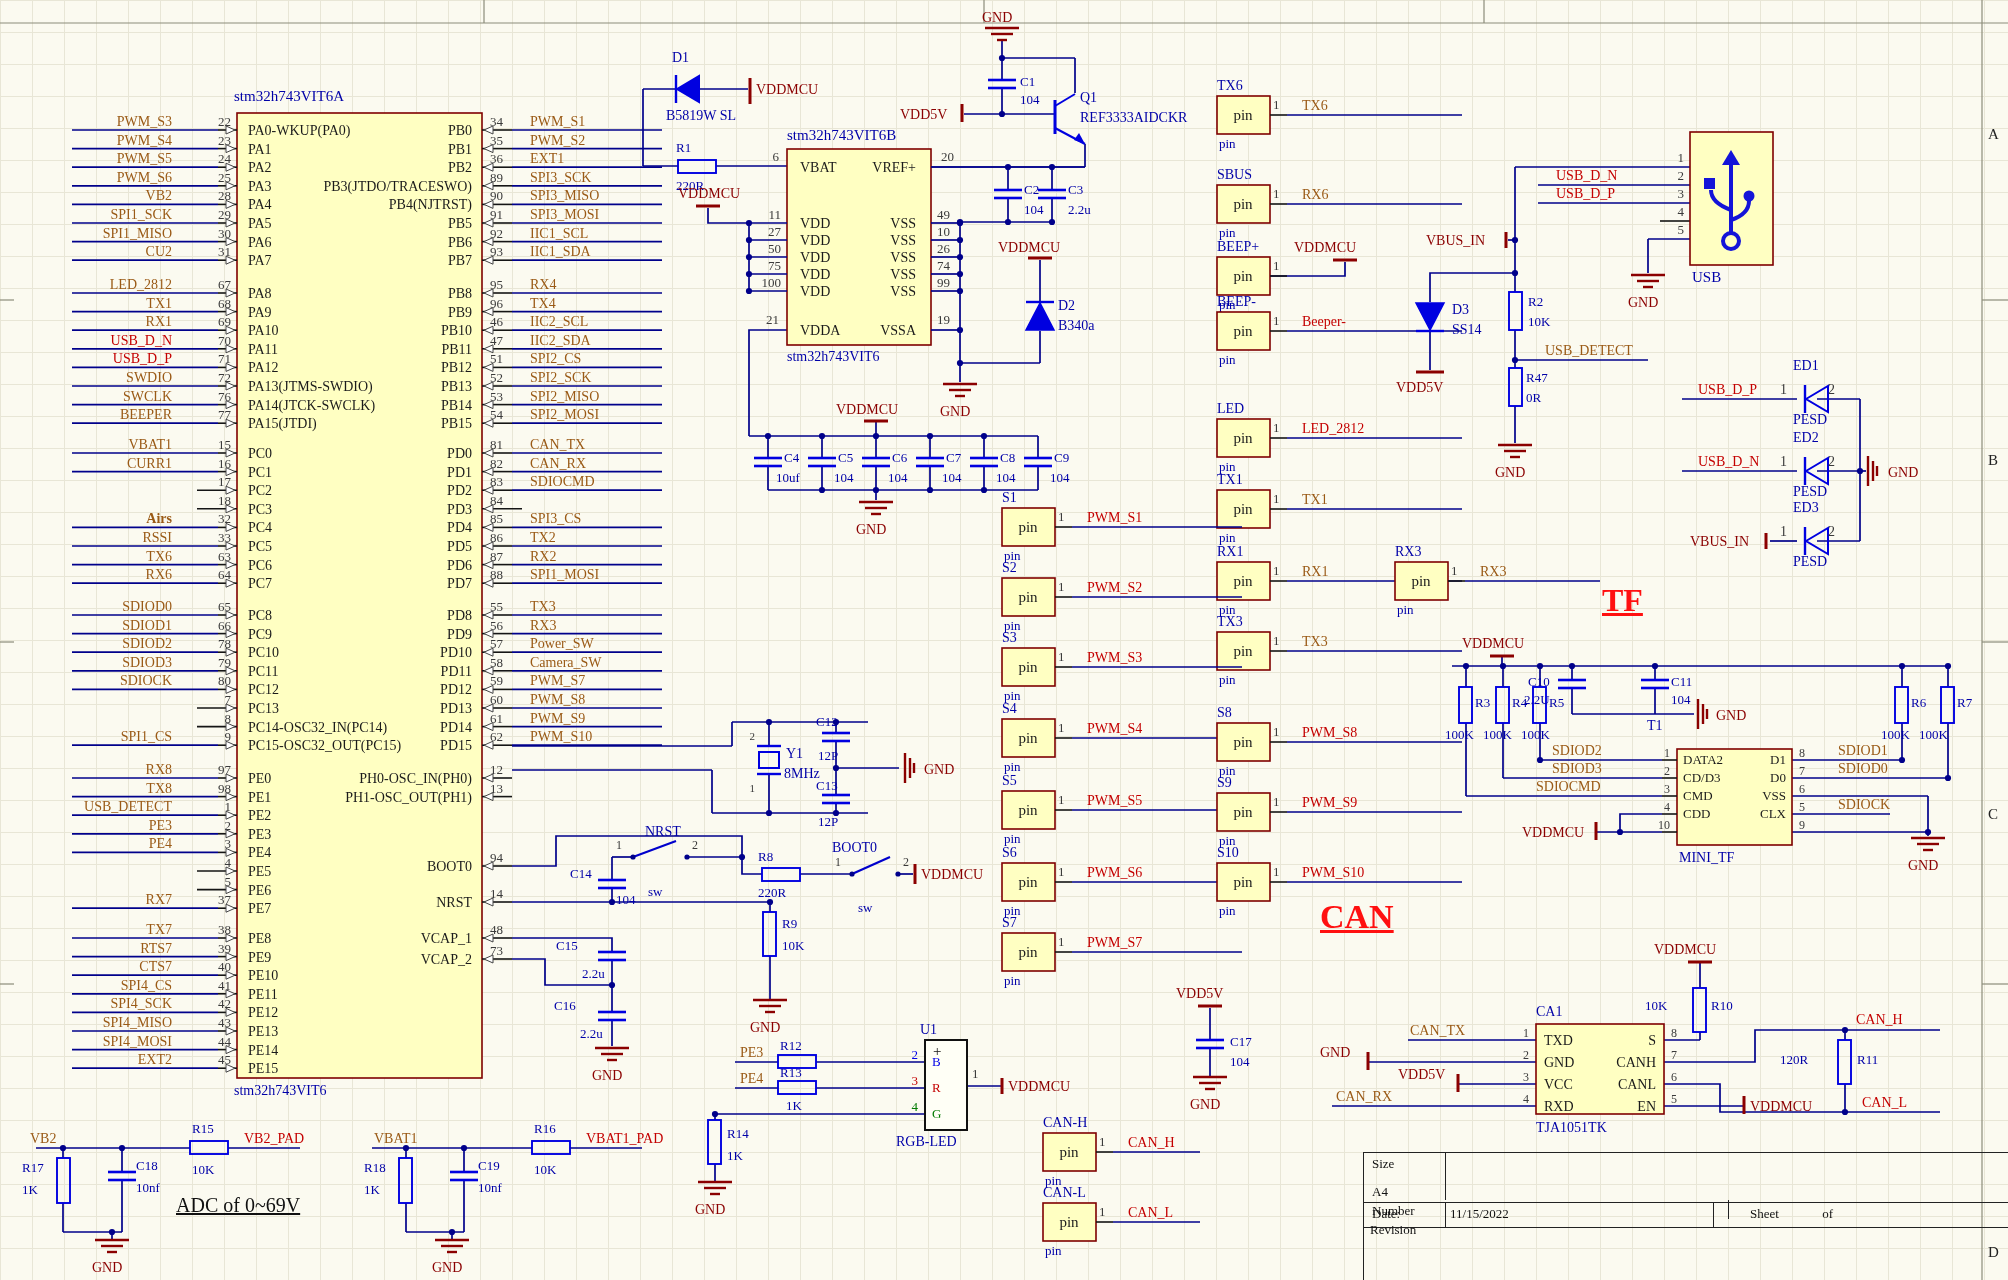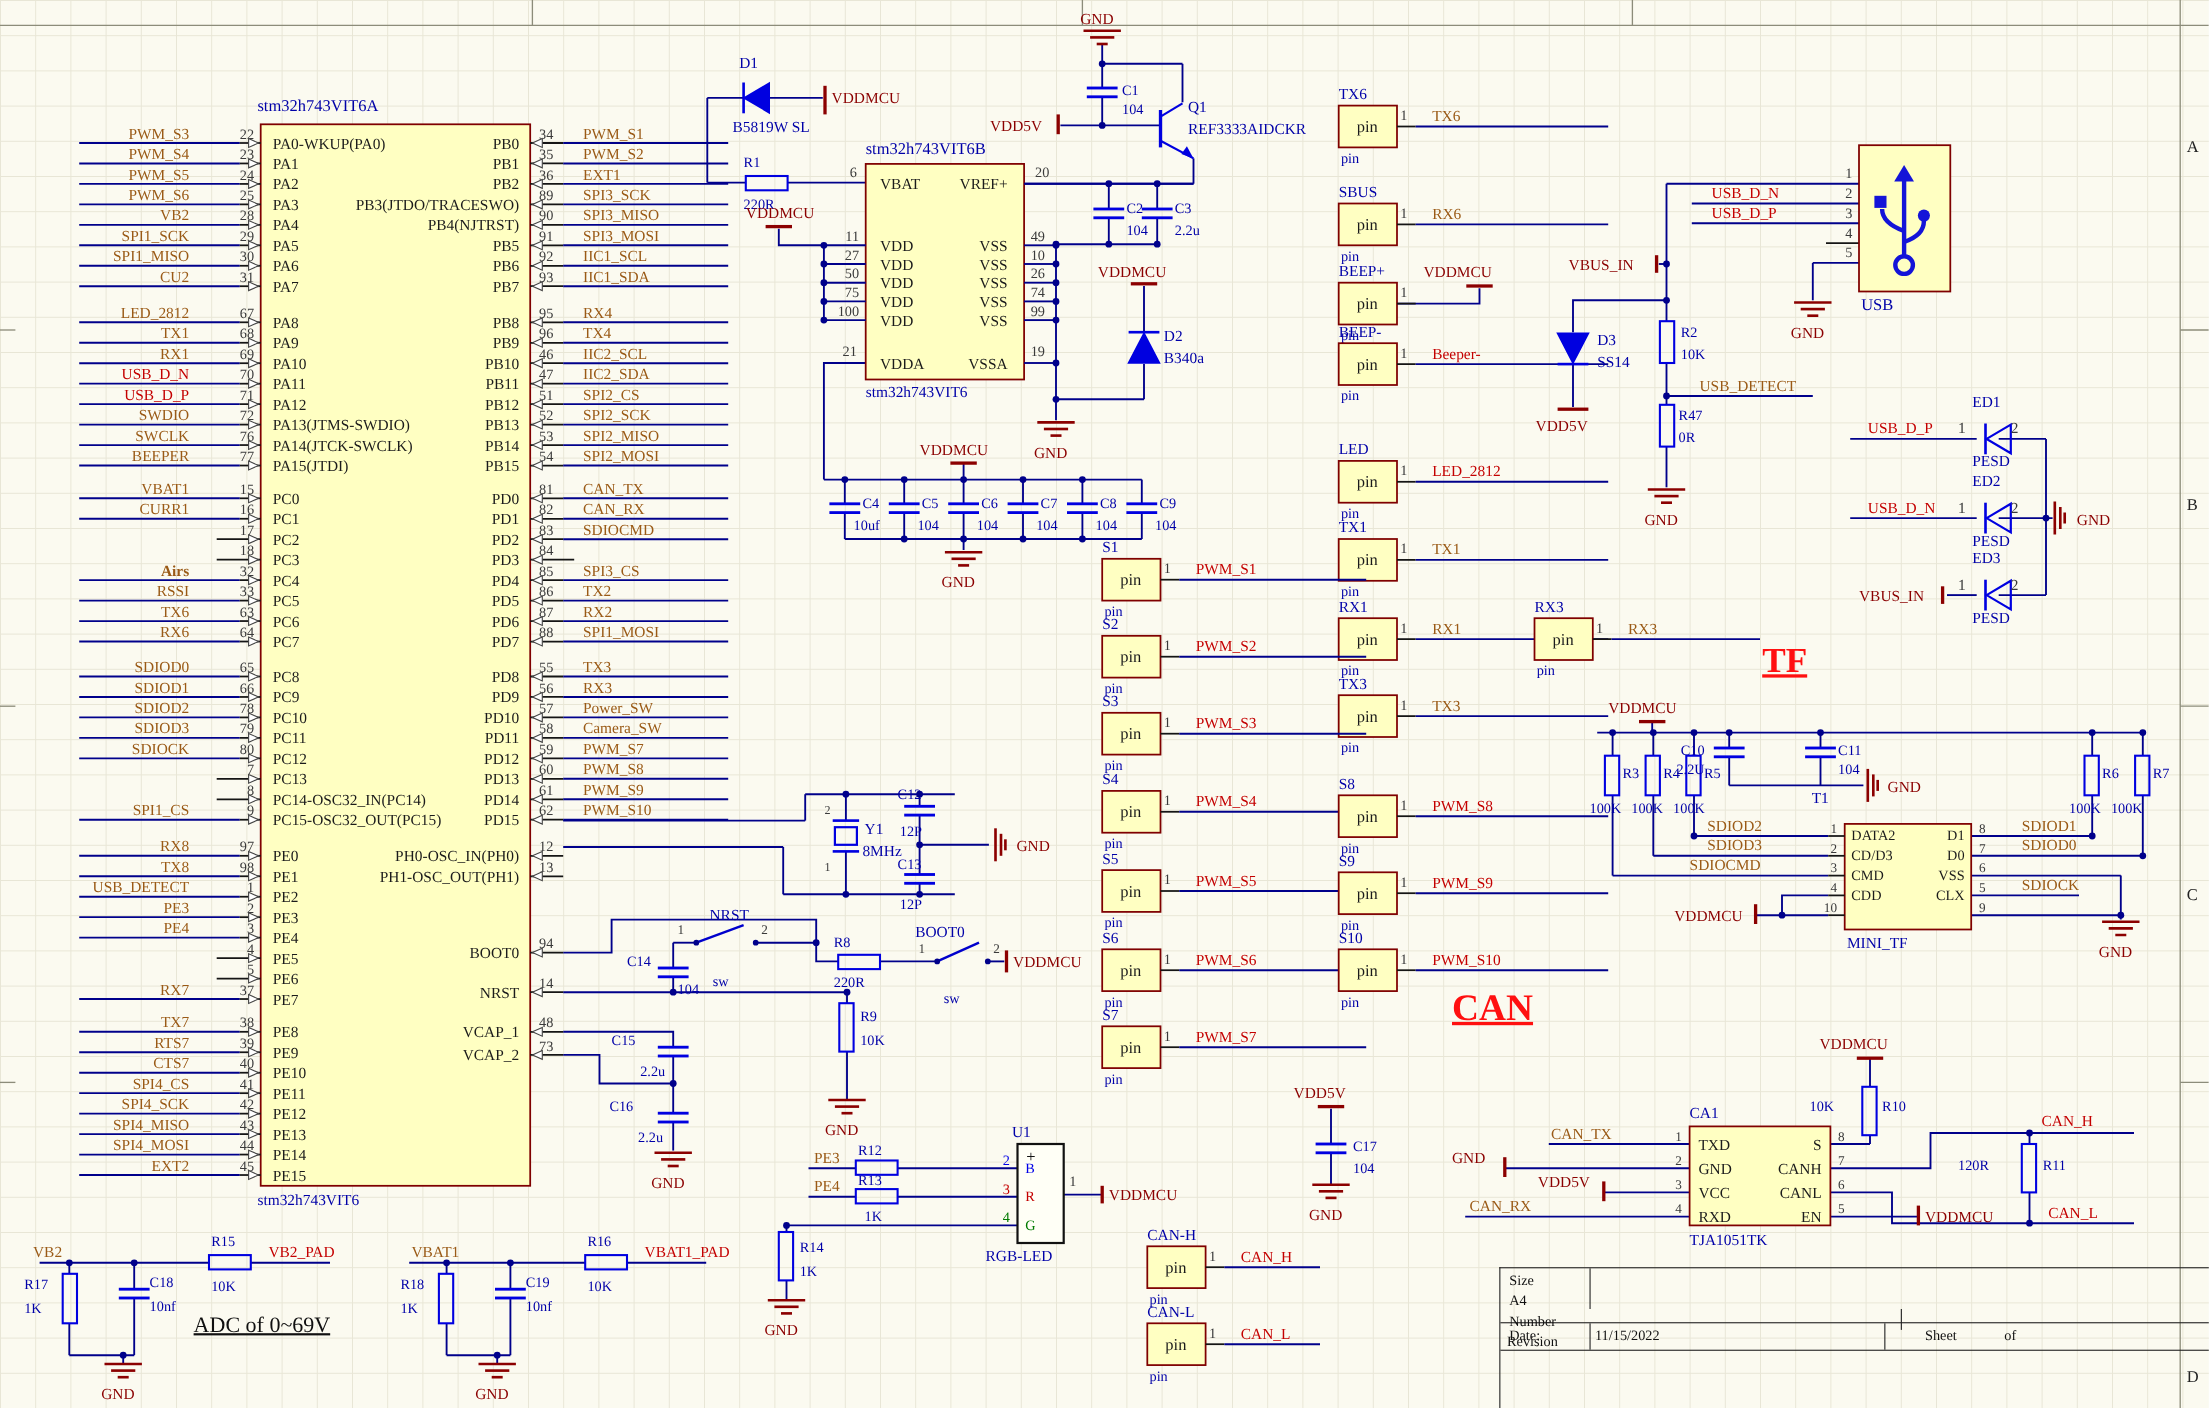--- a/index.html
+++ b/index.html
@@ -20,21 +20,21 @@
   #tb-r1{height:51px;border-bottom:1.5px solid #222;padding:4px 0 0 8px;box-sizing:border-box;}
   #tb-r2{height:50px;border-bottom:1.5px solid #222;display:flex;box-sizing:border-box;flex-direction:column;}
   #tb-size{width:82px;border-right:1.5px solid #222;padding:3px 0 0 8px;box-sizing:border-box;}
   #tb-num{width:365px;border-right:1.5px solid #222;padding:3px 0 0 8px;box-sizing:border-box;}
   #tb-rev{flex:1;padding:3px 0 0 6px;box-sizing:border-box;}
   #tb-r3{height:25px;display:flex;box-sizing:border-box;border-bottom:1.5px solid #222;}
   #tb-date{width:82px;border-right:1.5px solid #222;padding:3px 0 0 8px;box-sizing:border-box;}
   #tb-dateval{width:268px;border-right:1.5px solid #222;padding:3px 0 0 4px;box-sizing:border-box;}
   #tb-sheet{flex:1;padding:3px 0 0 8px;box-sizing:border-box;margin-left:28px;}
   #tb-sheet span{margin-right:40px;}
-  .sz{margin-top:2px;font-size:13px;}
+  .sz{margin-top:12px;font-size:13px;}
 </style>
 </head>
 <body>
 
 <div id="stage">
   <svg id="sch" width="2008" height="1280" viewBox="0 0 2008 1280">
       <g>
         <line x1="0" y1="23" x2="2008" y2="23" stroke="#8C8C7A" stroke-width="1.2"></line>
         <line x1="1982" y1="0" x2="1982" y2="1280" stroke="#8C8C7A" stroke-width="1.2"></line>
         <line x1="484" y1="0" x2="484" y2="23" stroke="#8C8C7A" stroke-width="1.2"></line>

